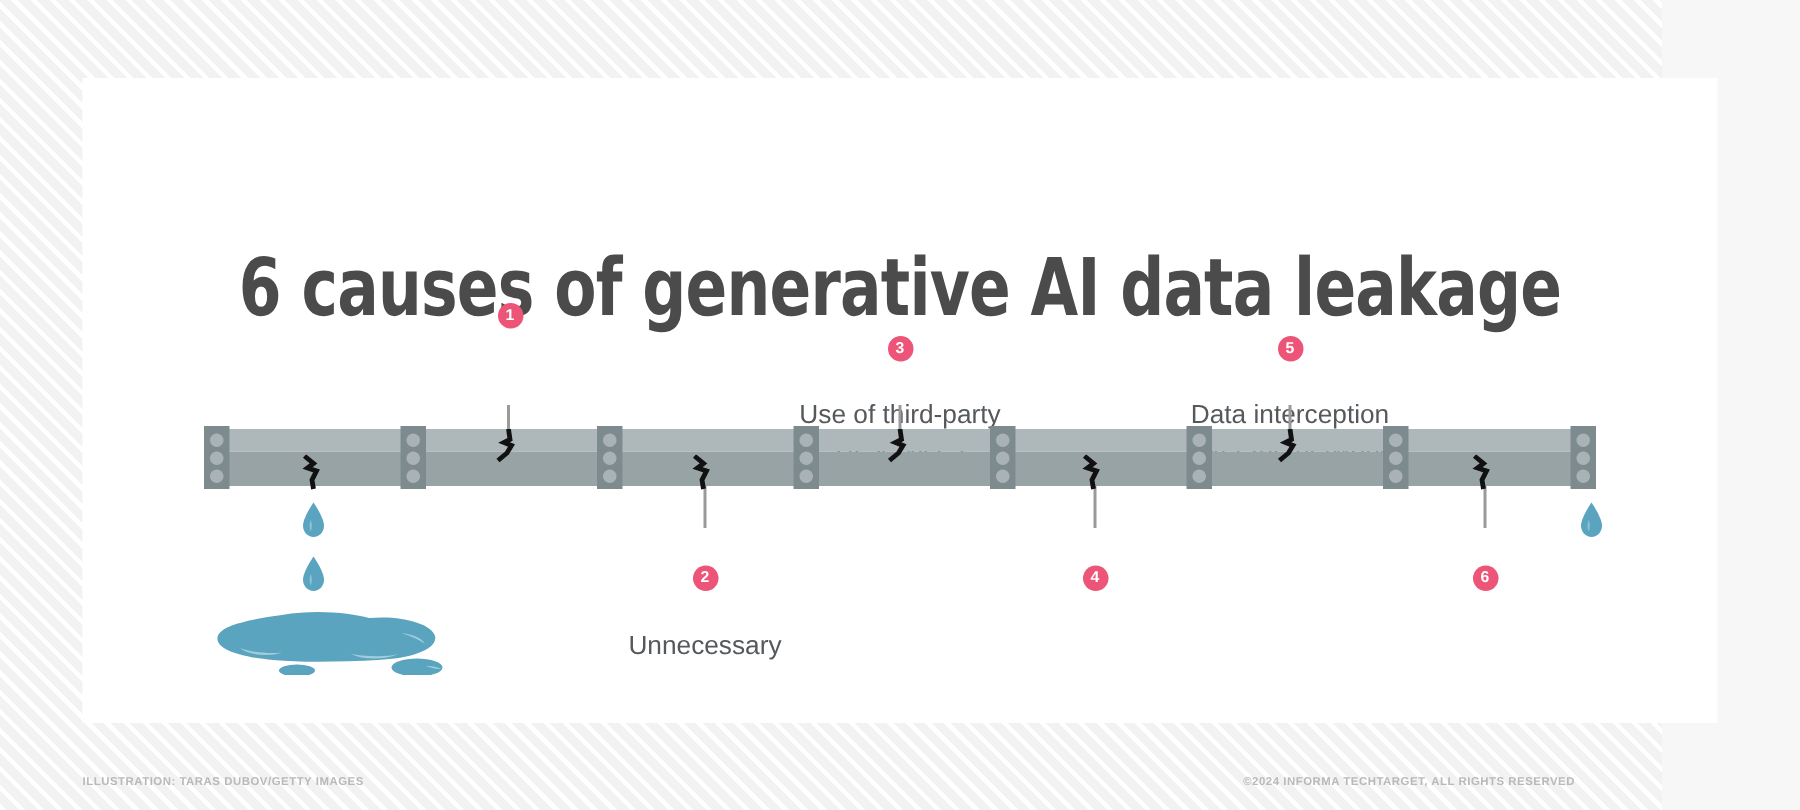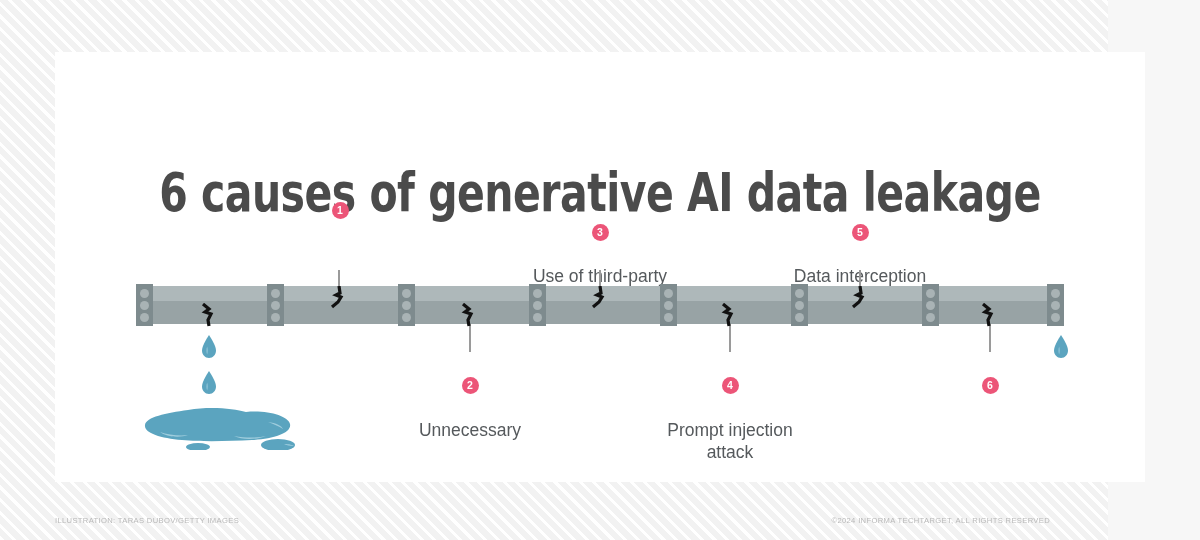--- a/index.html
+++ b/index.html
@@ -132,21 +132,21 @@
 
   
   .drop { position: absolute; }
   #puddle { position: absolute; left: 142px; top: 408px; }
 
   
   .footer {
     position: absolute;
     top: 516px;
     font-size: 7.6px;
-    font-weight: normal;
+    font-weight: bold;
     letter-spacing: 0.35px;
     color: #b9b9b9;
   }
   #footer-left { left: 55px; }
   #footer-right { right: 58px; }
 </style>
 </head>
 <body>
 
 <div id="stage">
@@ -171,22 +171,20 @@
 over the network</span>
   </div>
 
   <div class="label below" style="left:390px; top:355px; width:160px;">
     <span class="badge">2</span>
     <span>Unnecessary</span>
   </div>
 
   <div class="label below" style="left:640px; top:355px; width:180px;">
     <span class="badge">4</span>
-    <span>Prompt injection
-attack</span>
   </div>
 
   <div class="label below" style="left:890px; top:355px; width:200px;">
     <span class="badge">6</span>
   </div>
 
   <div class="leader" style="left:338px; top:270px; height:22px;"></div>
   <div class="leader" style="left:599px; top:270px; height:22px;"></div>
   <div class="leader" style="left:859px; top:270px; height:22px;"></div>
 

